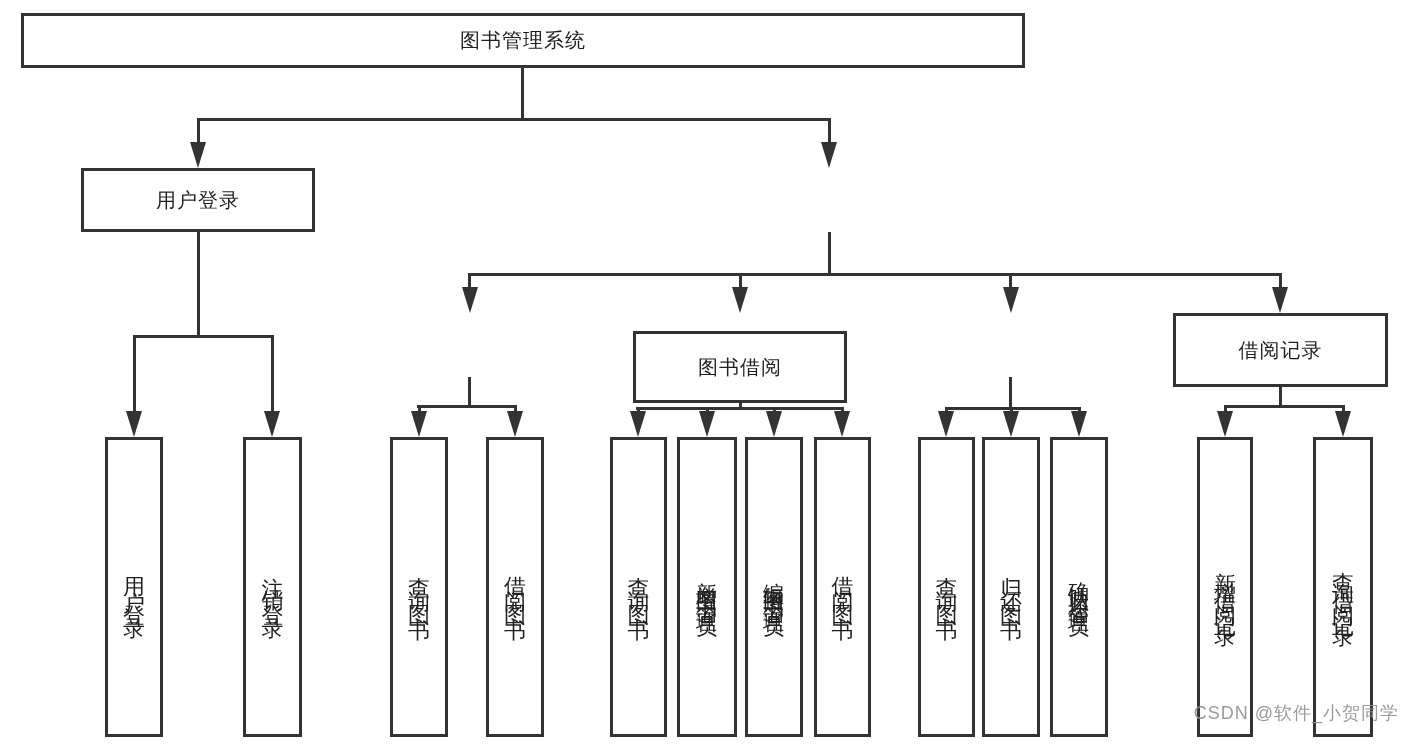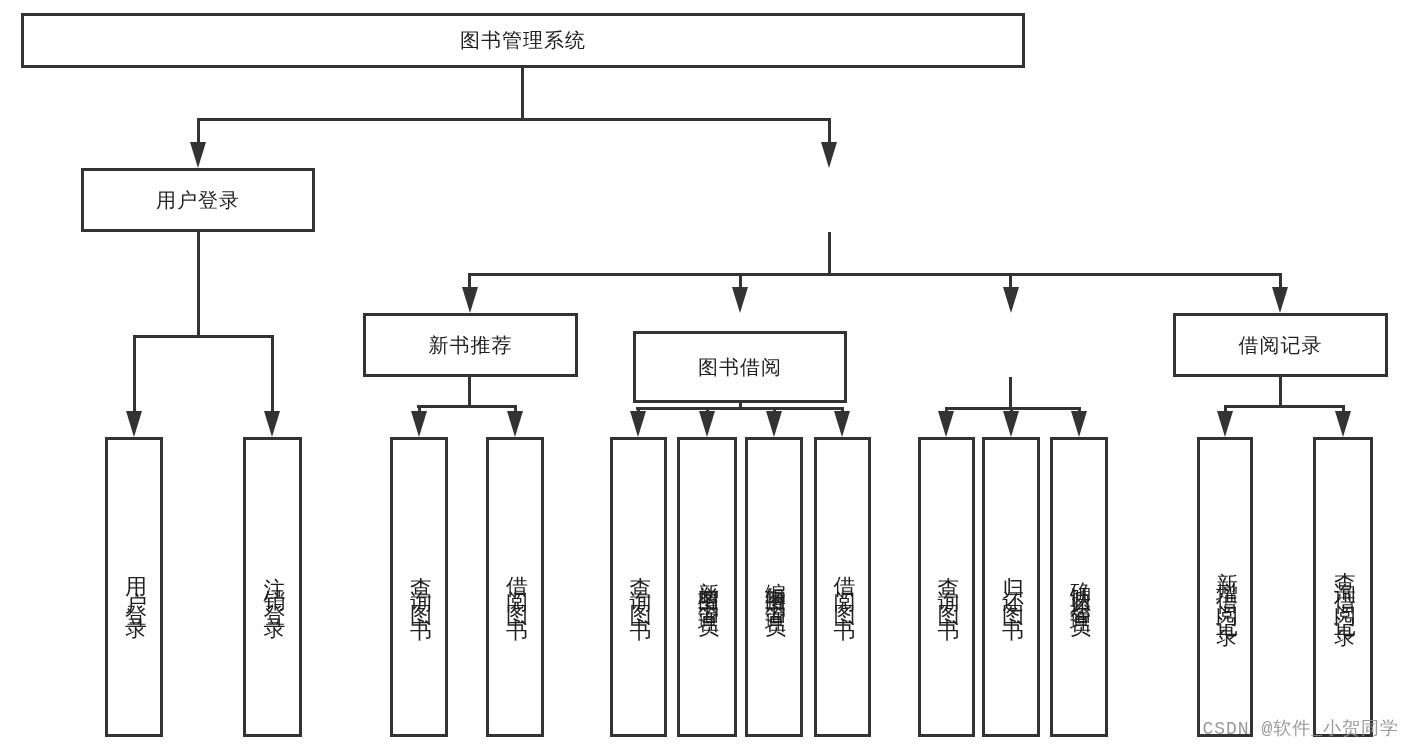--- a/index.html
+++ b/index.html
@@ -1,19 +1,19 @@
 <!DOCTYPE html>
 <html><head>
 <meta charset="utf-8">
 <style>
   html,body{margin:0;padding:0;background:#ffffff;}
   *{box-sizing:border-box;}
   #canvas{
     position:relative;width:1405px;height:747px;background:#ffffff;overflow:hidden;
-    font-family:Liberation Mono, monospace;color:#1f1f1f;
+    font-family:Liberation Sans, sans-serif;color:#1f1f1f;
   }
   .box{
     position:absolute;background:#ffffff;border:3px solid #333333;
     display:flex;align-items:center;justify-content:center;
     font-size:20px;letter-spacing:1px;white-space:nowrap;z-index:2;
   }
   .leaf{
     position:absolute;top:437px;height:300px;background:#ffffff;border:3px solid #333333;
     display:flex;align-items:center;justify-content:center;z-index:2;
   }
@@ -27,21 +27,21 @@
   .hl,.vl{position:absolute;background:#333333;z-index:1;}
   .hl{height:3px;}
   .vl{width:3px;}
   .ah{
     position:absolute;width:0;height:0;z-index:1;
     border-left:8px solid transparent;border-right:8px solid transparent;
     border-top:26px solid #333333;
   }
   .watermark{
     position:absolute;top:701px;right:6px;z-index:5;
-    font-size:18px;color:rgba(145,145,145,0.92);letter-spacing:1px;white-space:nowrap;margin-top:15px;
+    font-size:18px;color:rgba(145,145,145,0.92);letter-spacing:1px;white-space:nowrap;
   }
 </style>
 </head>
 <body>
 
 <div id="canvas">
 
   <div class="box" style="left:21px;top:13px;width:1004px;height:55px">
     <span>图书管理系统</span>
   </div>
@@ -68,27 +68,24 @@
   <div class="hl" style="left:468px;top:273px;width:814px"></div>
   <div class="vl" style="left:468px;top:273px;height:14px"></div>
   <div class="ah" style="left:462px;top:287px"></div>
   <div class="vl" style="left:739px;top:273px;height:14px"></div>
   <div class="ah" style="left:732px;top:287px"></div>
   <div class="vl" style="left:1009px;top:273px;height:14px"></div>
   <div class="ah" style="left:1003px;top:287px"></div>
   <div class="vl" style="left:1279px;top:273px;height:14px"></div>
   <div class="ah" style="left:1272px;top:287px"></div>
 
-  <div class="box" style="left:363px;top:313px;width:215px;height:64px">
-    <span>新书推荐</span>
-  </div>
   <div class="box" style="left:633px;top:331px;width:214px;height:72px">
     <span>图书借阅</span>
   </div>
-  <div class="box" style="left:1173px;top:313px;width:215px;height:64px">
+  <div class="box" style="left:1173px;top:313px;width:215px;height:74px">
     <span>借阅记录</span>
   </div>
 
   <div class="vl" style="left:468px;top:377px;height:28px"></div>
   <div class="hl" style="left:417px;top:405px;width:99px"></div>
   <div class="vl" style="left:418px;top:405px;height:8px"></div>
   <div class="ah" style="left:411px;top:411px"></div>
   <div class="vl" style="left:514px;top:405px;height:8px"></div>
   <div class="ah" style="left:507px;top:411px"></div>
 

